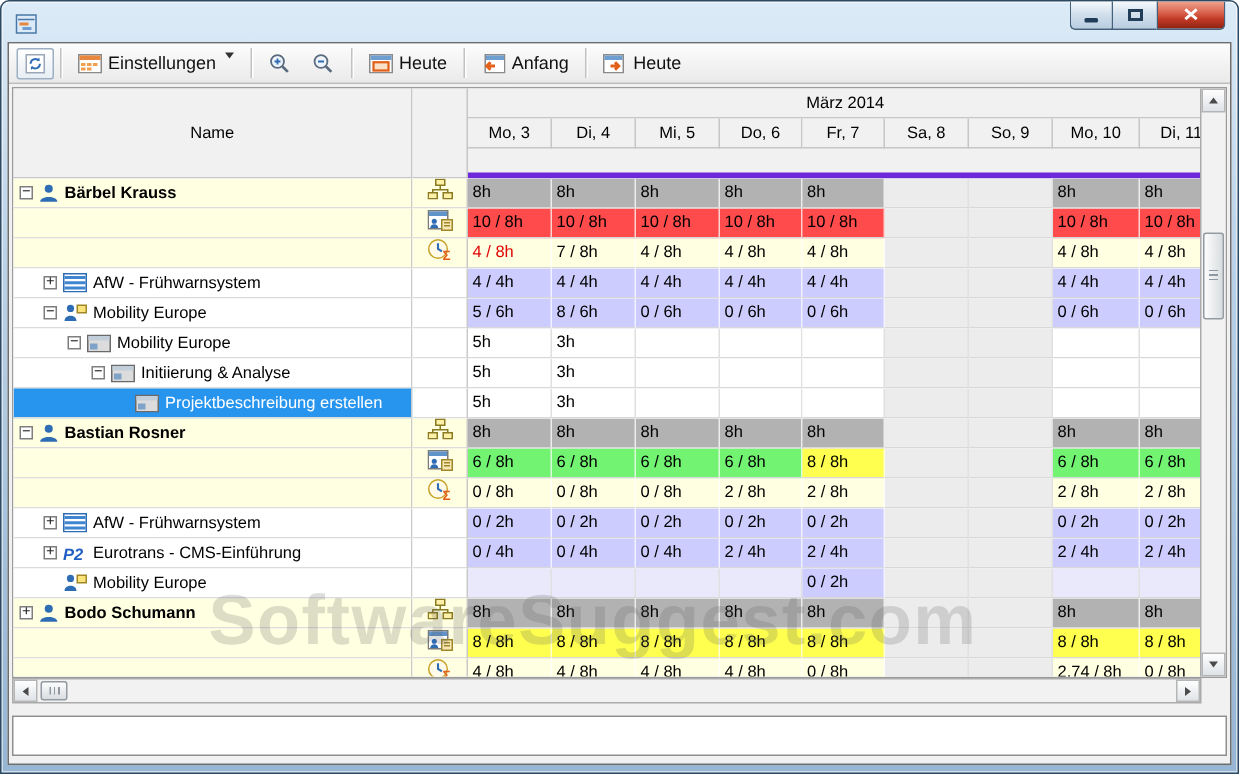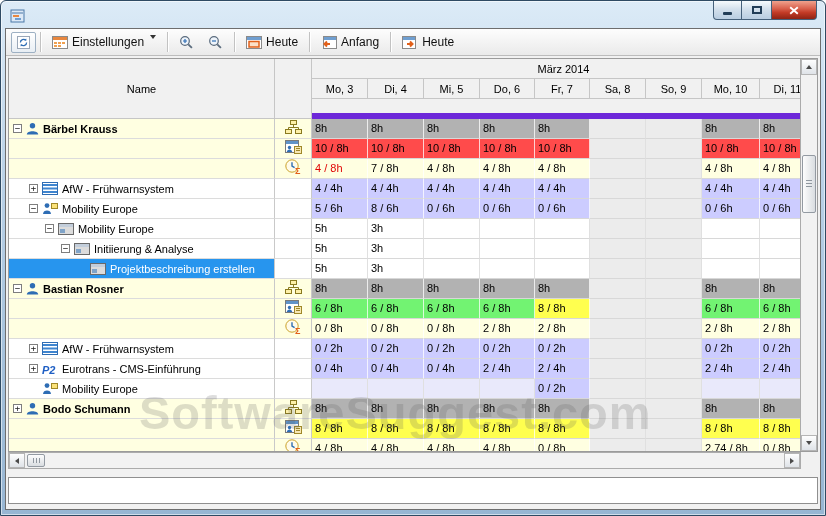--- a/index.html
+++ b/index.html
@@ -25,21 +25,21 @@
   .toolbar{height:27px;background:linear-gradient(#fdfdfd,#eaeaea);border-bottom:1px solid #bcbcbc;display:flex;align-items:center;padding:0 5px;}
   .tbtn{display:flex;gap:4px;padding:2px 6px;font-size:12px;color:#111;border:1px solid transparent;border-radius:2px;white-space:nowrap;}
   .tbtn.boxed{border:1px solid #9db0c3;background:linear-gradient(#ffffff,#e8eef4);padding:2px 4px;}
   .tsep{width:1px;height:20px;background:#c2c2c2;margin:0 4px;box-shadow:1px 0 0 #fff;}
   .dd-arrow{width:0;height:0;border-left:3.5px solid transparent;border-right:3.5px solid transparent;border-top:4px solid #333;margin-left:2px;}
   .ticon{display:inline-flex;align-items:center;}
   
   .grid-wrap{margin:2px 0 0 2px;display:grid;grid-template-columns:266px 37px 488px 17px;grid-template-rows:60px 332px;border:1px solid #9b9b9b;width:810px;background:#fff;}
   .name-hd{grid-area:1/1;background:#f1f1f1;border-right:1px solid #c6c6c6;border-bottom:1px solid #c6c6c6;font-size:11px;display:flex;align-items:center;justify-content:center;}
   .icon-hd{grid-area:1/2;background:#f1f1f1;border-right:1px solid #c6c6c6;border-bottom:1px solid #c6c6c6;}
-  .days-hd{grid-area:1/3;overflow:hidden;background:#f1f1f1;border-bottom:6px solid #6d28d9;}
+  .days-hd{grid-area:1/3;overflow:hidden;background:#f1f1f1;border-bottom:4px solid #6d28d9;}
   .hrow{display:flex;height:20px;width:504px;}
   .hcell{border-right:1px solid #c6c6c6;border-bottom:1px solid #c6c6c6;font-size:11px;display:flex;align-items:center;justify-content:center;background:#f1f1f1;white-space:nowrap;overflow:hidden;}
   .month-cell{width:504px;}
   .gbody{grid-area:2/1/3/4;overflow:hidden;background:#fff;position:relative;}
   .grow{display:flex;height:20px;}
   .ncell{width:266px;border-right:1px solid #c9c9c9;border-bottom:1px solid #dcdcdc;display:flex;align-items:center;font-size:11px;overflow:hidden;white-space:nowrap;background:#fff;}
   .icell{width:37px;border-right:1px solid #c9c9c9;border-bottom:1px solid #dcdcdc;display:flex;align-items:center;justify-content:center;background:#fff;}
   .dwrap{width:488px;overflow:hidden;}
   .drow{display:flex;width:601px;height:20px;}
   .dcell{border-bottom:1px solid #d8d8d8;font-size:11px;line-height:19px;padding-left:3px;white-space:nowrap;overflow:hidden;}

